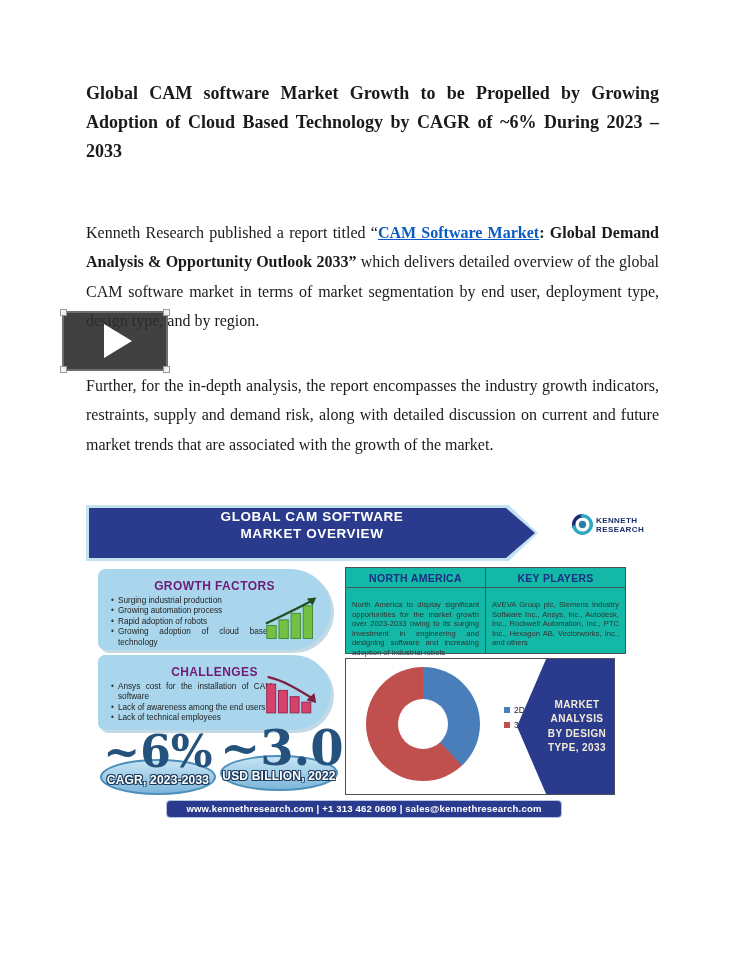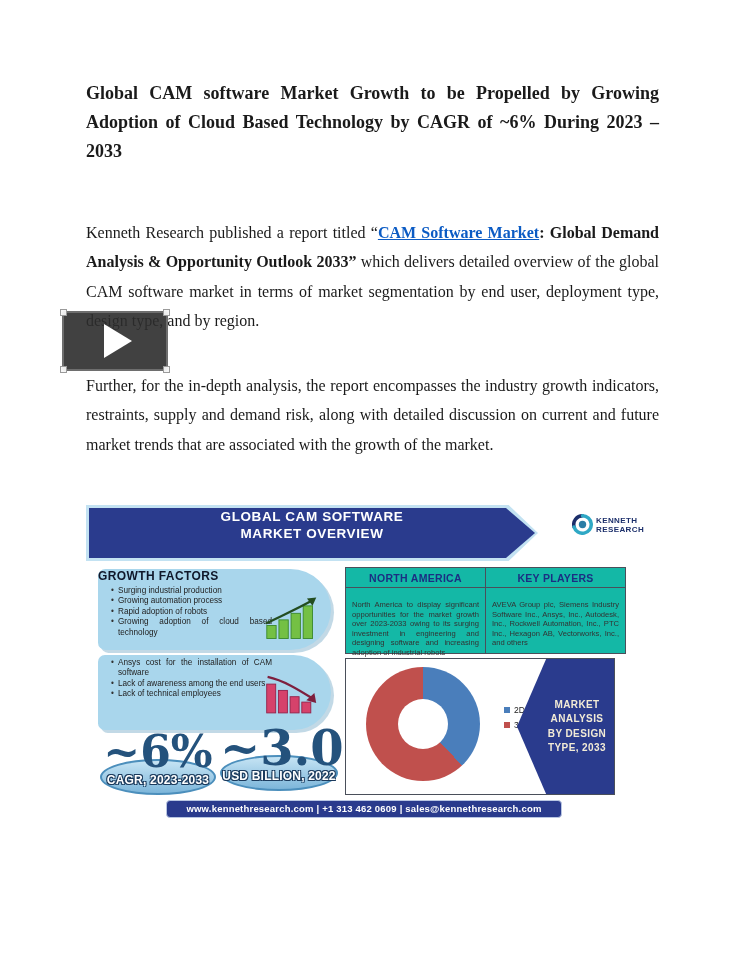--- a/index.html
+++ b/index.html
@@ -39,22 +39,22 @@
   .banner div { color:#ffffff; font-weight:bold; font-size:13.5px; line-height:17px;
     letter-spacing:.6px; }
 
   .logo { position:absolute; left:484px; top:17px; display:flex; align-items:center; gap:3px; }
   .logo-text div { font-size:8px; font-weight:bold; color:#1c2f6b; line-height:9px; letter-spacing:.4px; }
 
   .card { position:absolute; background:#a9d6ec; border-radius:8px 44px 44px 8px;
     box-shadow:3px 3px 0 rgba(120,170,200,0.45); }
   .gf-card { left:10px; top:72px; width:233px; height:81px; }
   .ch-card { left:10px; top:158px; width:233px; height:75px; }
-  .card-head { font-weight:bold; font-size:12px; color:#0f172a;
-    letter-spacing:.4px; margin-top:0; }
+  .card-head { text-align:center; font-weight:bold; font-size:12px; color:#701a75;
+    letter-spacing:.4px; margin-top:10px; }
   .card ul { list-style:none; margin:3px 21px 0 12px; width:162px; }
   .card li { font-size:8.2px; line-height:10.4px; color:#222; text-align:justify;
     padding-left:8px; position:relative; }
   .card li::before { content:"•"; position:absolute; left:1px; color:#333; }
   .gf-icon { position:absolute; right:11px; top:26px; }
   .ch-icon { position:absolute; right:13px; top:18px; }
 
   .stat { position:absolute; }
   .stat1 { left:12px; top:233px; width:116px; }
   .stat2 { left:132px; top:229px; width:118px; }
@@ -144,20 +144,21 @@
       <rect x="3" y="32" width="10" height="14" fill="#74c044" stroke="#3c8a2e"></rect>
       <rect x="16" y="26" width="10" height="20" fill="#74c044" stroke="#3c8a2e"></rect>
       <rect x="29" y="19" width="10" height="27" fill="#74c044" stroke="#3c8a2e"></rect>
       <rect x="42" y="11" width="10" height="35" fill="#74c044" stroke="#3c8a2e"></rect>
       <path d="M2 30 C 18 22, 36 14, 52 5" stroke="#234d20" stroke-width="2.4" fill="none"></path>
       <path d="M46 3 L56 2 L52 11 Z" fill="#234d20"></path>
     </svg>
   </div>
 
   <div class="card ch-card">
+    <div class="card-head">CHALLENGES</div>
     <ul>
       <li>Ansys cost for the installation of CAM software</li>
       <li>Lack of awareness among the end users</li>
       <li>Lack of technical employees</li>
     </ul>
     <svg class="ch-icon" width="54" height="42" viewBox="0 0 60 46">
       <rect x="3" y="12" width="10" height="32" fill="#d6426b" stroke="#93224a"></rect>
       <rect x="16" y="19" width="10" height="25" fill="#d6426b" stroke="#93224a"></rect>
       <rect x="29" y="26" width="10" height="18" fill="#d6426b" stroke="#93224a"></rect>
       <rect x="42" y="32" width="10" height="12" fill="#d6426b" stroke="#93224a"></rect>

